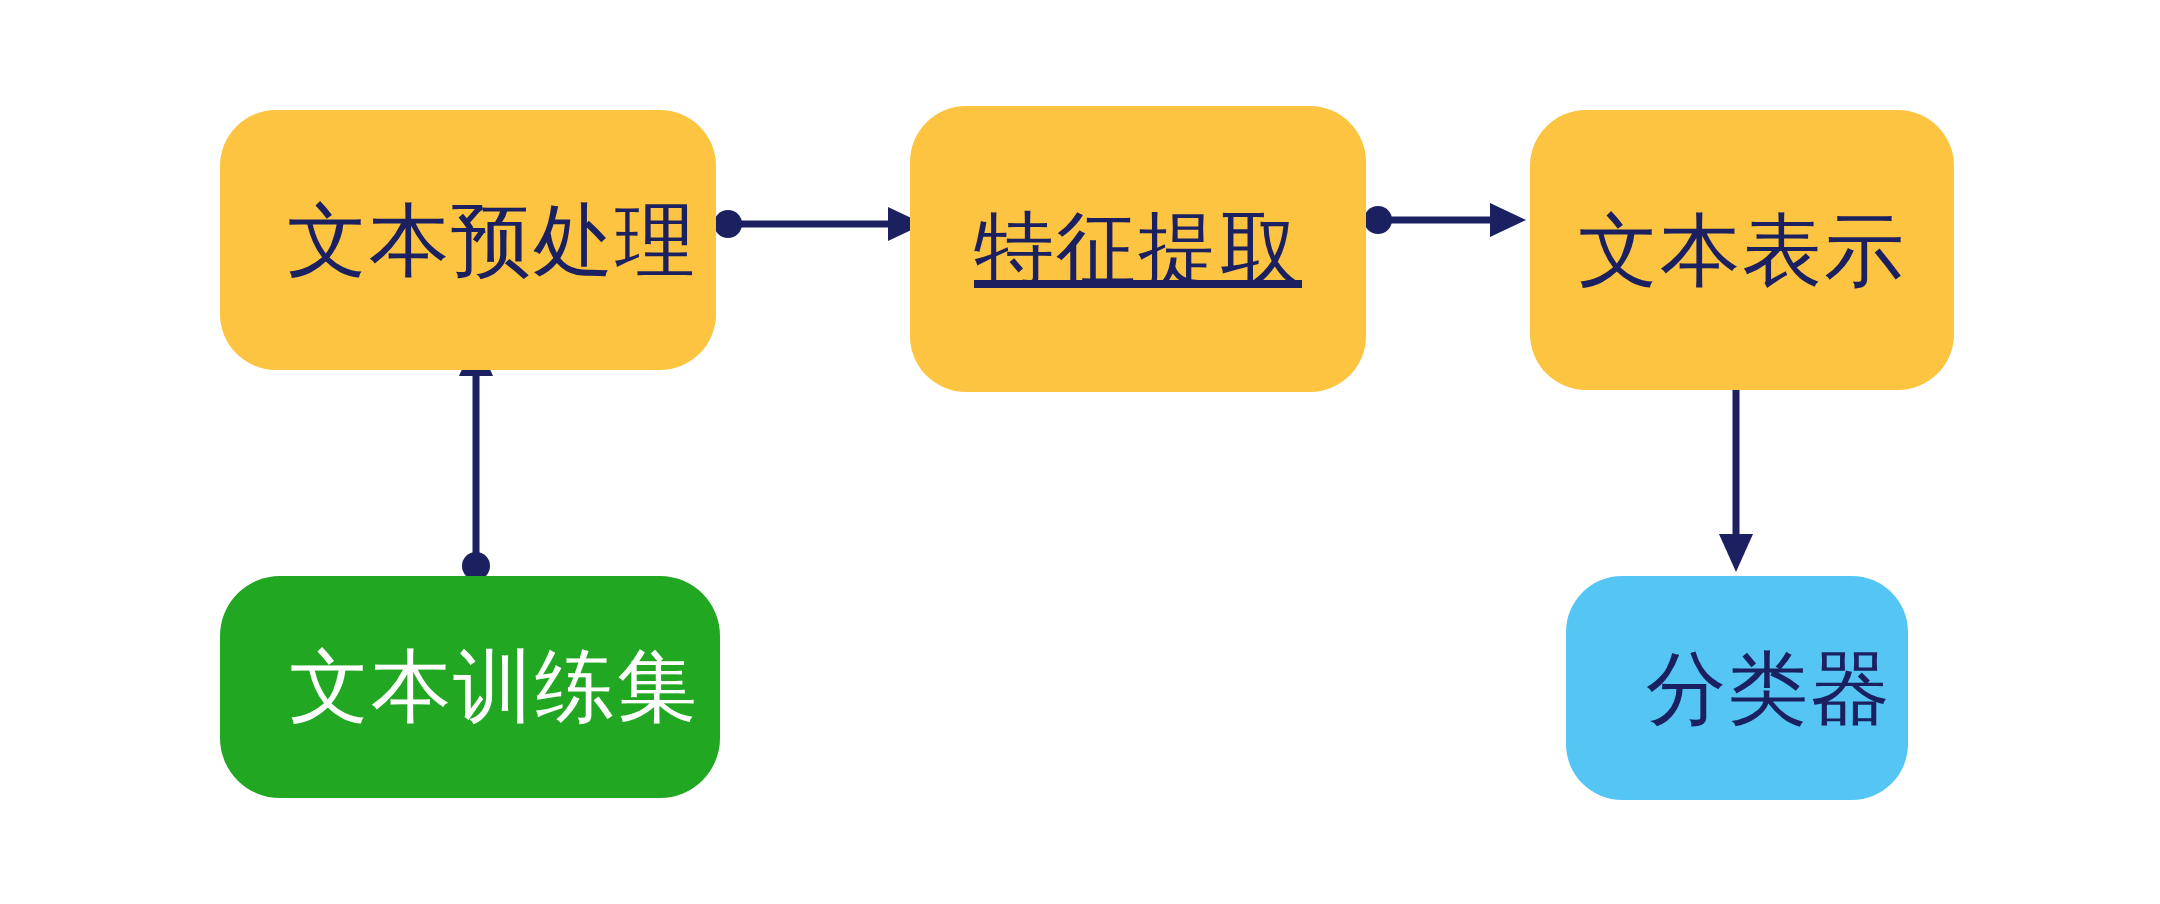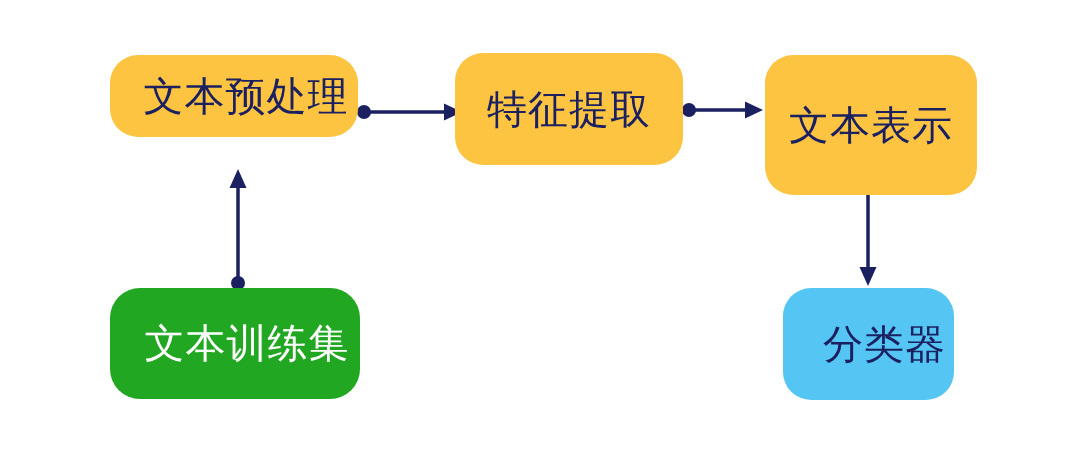--- a/index.html
+++ b/index.html
@@ -25,22 +25,22 @@
     display: flex;
     align-items: center;
     justify-content: center;
     border-radius: 28px;
     font-size: 40px;
     font-weight: 500;
     letter-spacing: 1px;
     white-space: nowrap;
   }
 
-  .node-preprocess      { left: 110px; top: 55px;  width: 248px; height: 82px; padding-left: 24px; }
-  .node-feature         { left: 455px; top: 53px;  width: 228px; height: 112px; }
+  .node-preprocess      { left: 110px; top: 55px;  width: 248px; height: 130px; padding-left: 24px; }
+  .node-feature         { left: 455px; top: 53px;  width: 228px; height: 143px; text-decoration: underline; }
   .node-representation  { left: 765px; top: 55px;  width: 212px; height: 140px; }
   .node-training-set    { left: 110px; top: 288px; width: 250px; height: 111px; border-radius: 30px; }
   .node-classifier      { left: 783px; top: 288px; width: 171px; height: 112px; }
 </style>
 </head>
 <body>
 
 <div class="canvas">
 
   <svg class="arrow-layer" viewBox="0 0 1080 452" xmlns="http://www.w3.org/2000/svg">

